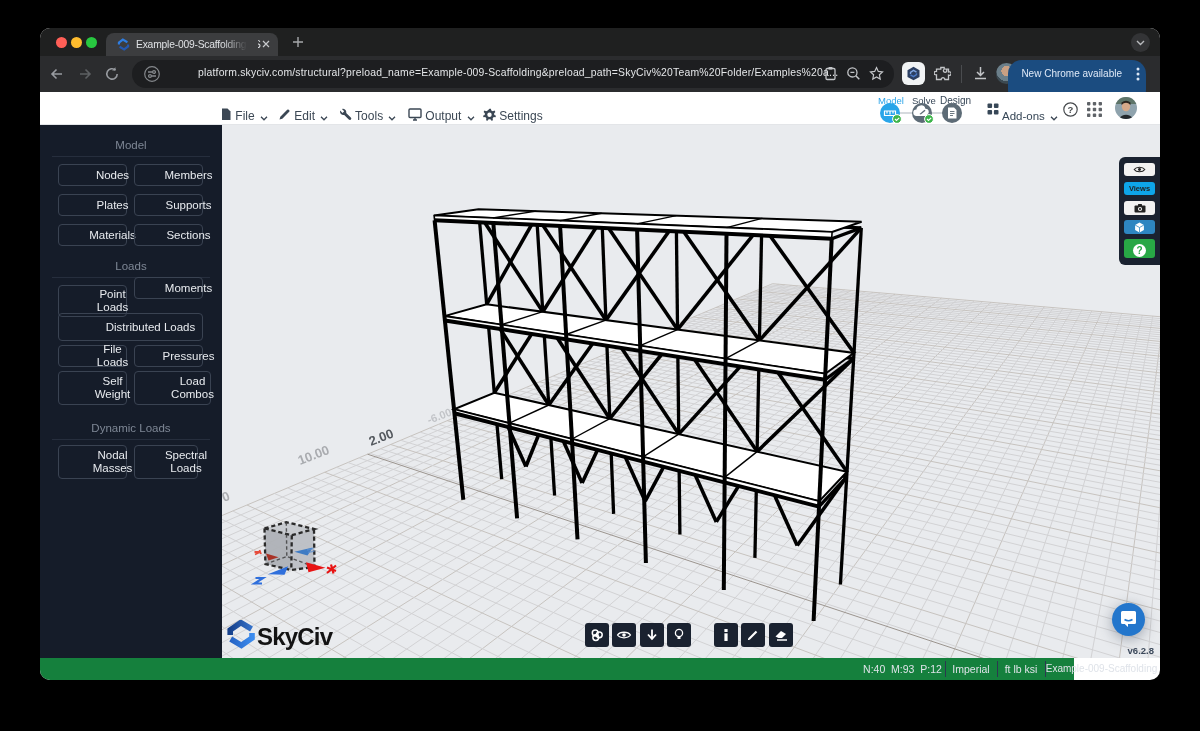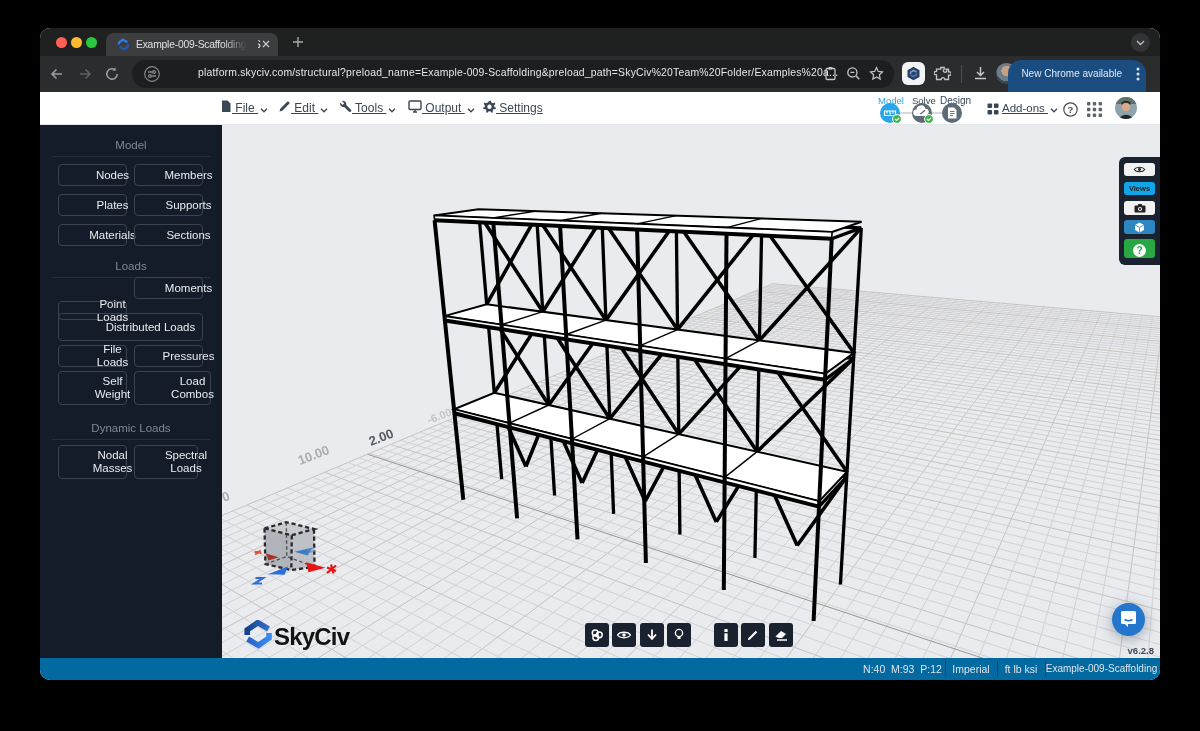--- a/index.html
+++ b/index.html
@@ -11,40 +11,40 @@
 #tab { position:absolute; left:66px; top:5px; width:172px; height:23px; background:#3c3d3f; border-radius:8px 8px 0 0; }
 #tabtitle { position:absolute; left:30px; top:5.5px; font-size:10.3px; letter-spacing:-0.2px; color:#dfe1e4; white-space:nowrap; width:128px; overflow:hidden; }
 #tabfade { position:absolute; right:20px; top:0; width:36px; height:23px; background:linear-gradient(90deg,rgba(60,61,63,0),#3c3d3f 70%); }
 
 #toolbar { position:absolute; left:0; top:28px; width:1120px; height:36px; background:#2b2c2e; }
 #omni { position:absolute; left:92px; top:4px; width:762px; height:28px; background:#1d1e20; border-radius:14px; }
 #url { position:absolute; left:66px; top:7px; font-size:10.4px; color:#e4e6e8; letter-spacing:0.2px; white-space:nowrap; width:640px; overflow:hidden; }
 #newchrome { position:absolute; right:14px; top:4px; height:44px; background:#1b4c80; border-radius:14px; color:#dfe9f7; font-size:10px; line-height:27px; padding:0 24px 0 13px; }
 
 #menubar { position:absolute; left:0; top:64px; width:1120px; height:33px; background:#fff; border-bottom:1px solid #e3e5e8; }
-.mi { position:absolute; top:0; height:33px; line-height:33px; font-size:12px; color:#3b4754;text-decoration:underline; }
+.mi { position:absolute; top:8px; height:33px; line-height:33px; font-size:12px; color:#3b4754; }
 .mi svg { vertical-align:-1px; }
 
 #sidebar { position:absolute; left:0; top:97px; width:182px; height:533px; background:#151c29; }
 .shead { position:absolute; width:182px; text-align:center; font-size:11.5px; color:#7e8795; }
 .srule { position:absolute; left:12px; width:158px; height:1px; background:#262e3d; }
 .sbtn { position:absolute; border:1px solid #3a4352; border-radius:4px; color:#e8ebef; font-size:11.5px; display:flex; align-items:center; justify-content:center; text-align:center; line-height:13px;padding-left:40px; }
 
 #vp { position:absolute; left:182px; top:97px; width:938px; height:533px; background:#e9ebee; overflow:hidden; }
 
 .vbtn { position:absolute; width:24px; height:24px; background:#1a2230; border-radius:3px; }
 .vbtn svg { position:absolute; left:50%; top:50%; transform:translate(-50%,-50%); }
 
 #rpanel { position:absolute; right:0px; top:32px; width:41px; height:108px; background:#1a2230; border-radius:6px 0 0 6px; }
 .rbtn { position:absolute; left:5px; width:31px; border-radius:3px; }
 
-#statusbar { position:absolute; left:0; top:630px; width:1120px; height:22px; background:#0369a1; color:#dfe3e9; font-size:10.5px; }
+#statusbar { position:absolute; left:0; top:630px; width:1034px; height:22px; background:#15803d; color:#dfe3e9; font-size:10.5px; }
 #statusbar .sseg { position:absolute; top:0; height:22px; line-height:22px; text-align:center; }
 .sdiv { position:absolute; top:3px; width:1px; height:16px; background:#2c3850; }
-#logo { position:absolute; left:22px; top:495px; }
+#logo { position:absolute; left:5px; top:495px; }
 #chat { position:absolute; left:890px; top:478px; width:33px; height:33px; border-radius:50%; background:#2376cc; box-shadow:0 3px 14px rgba(60,70,90,.45); }
 #ver { position:absolute; right:6px; top:520px; font-size:9px; font-size:9.5px; font-weight:bold; color:#3d4a5c; }
 </style>
 </head>
 <body>
 <div id="win">
 
   <div id="tabstrip">
     <div class="dot" style="left:16px;background:#ff5f57"></div>
     <div class="dot" style="left:31px;background:#febc2e"></div>
@@ -221,21 +221,21 @@
     <div class="shead" style="top:14px">Model</div>
     <div class="srule" style="top:31px"></div>
     <div class="sbtn" style="left:18px;top:39px;width:69px;height:22px">Nodes</div>
     <div class="sbtn" style="left:94px;top:39px;width:69px;height:22px">Members</div>
     <div class="sbtn" style="left:18px;top:69px;width:69px;height:22px">Plates</div>
     <div class="sbtn" style="left:94px;top:69px;width:69px;height:22px">Supports</div>
     <div class="sbtn" style="left:18px;top:99px;width:69px;height:22px">Materials</div>
     <div class="sbtn" style="left:94px;top:99px;width:69px;height:22px">Sections</div>
     <div class="shead" style="top:135px">Loads</div>
     <div class="srule" style="top:152px"></div>
-    <div class="sbtn" style="left:18px;top:176px;width:69px;height:19px">Point Loads</div>
+    <div class="sbtn" style="left:18px;top:160px;width:69px;height:32px">Point Loads</div>
     <div class="sbtn" style="left:94px;top:152px;width:69px;height:22px">Moments</div>
     <div class="sbtn" style="left:18px;top:188px;width:145px;height:28px">Distributed Loads</div>
     <div class="sbtn" style="left:18px;top:220px;width:69px;height:22px">File Loads</div>
     <div class="sbtn" style="left:94px;top:220px;width:69px;height:22px">Pressures</div>
     <div class="sbtn" style="left:18px;top:246px;width:69px;height:34px">Self<br>Weight</div>
     <div class="sbtn" style="left:94px;top:246px;width:77px;height:34px">Load<br>Combos</div>
     <div class="shead" style="top:297px">Dynamic Loads</div>
     <div class="srule" style="top:314px"></div>
     <div class="sbtn" style="left:18px;top:320px;width:69px;height:34px">Nodal<br>Masses</div>
     <div class="sbtn" style="left:94px;top:320px;width:64px;height:34px">Spectral<br>Loads</div>

